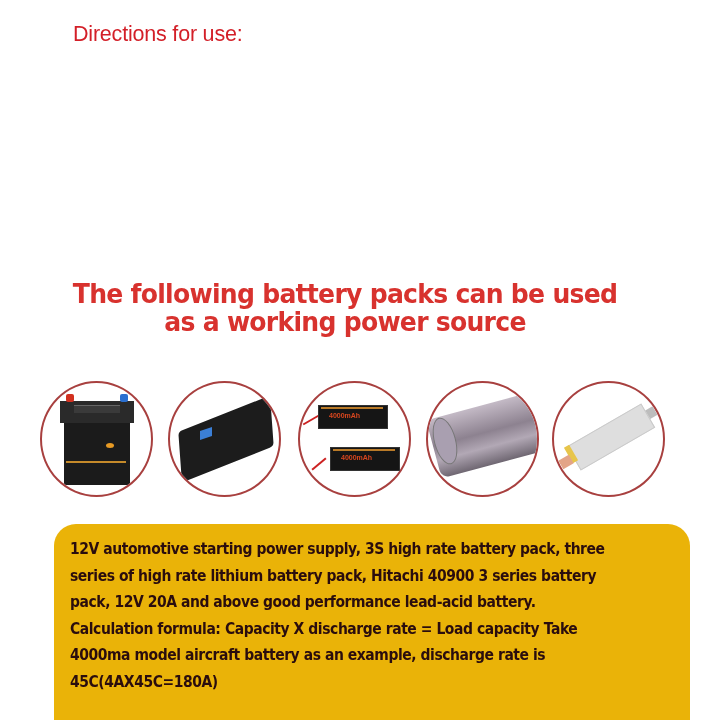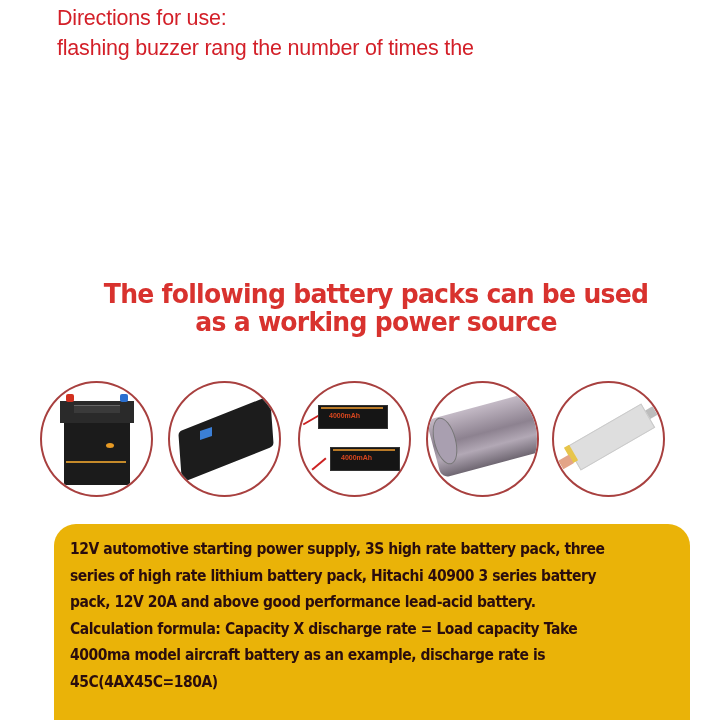--- a/index.html
+++ b/index.html
@@ -6,28 +6,28 @@
     body {
       width: 720px; height: 720px; background: #ffffff; position: relative; overflow: hidden;
       font-family: "Liberation Sans", sans-serif;
     }
     .directions {
       position: absolute; left: 57px; top: 4px; width: 640px;
       color: #d31f28; font-size: 21.5px; line-height: 29.5px;
       font-family: "Liberation Sans", sans-serif;
       letter-spacing: -0.2px;
     }
-    .directions p { margin: 0; }
+    .directions p { margin: 16px; }
     .directions .title { margin-bottom: 0; }
     .directions .example { margin-top: 5px; }
 
     .headline {
       position: absolute; left: 0; top: 280px; width: 690px; text-align: center;
       color: #d8322e; font-weight: bold; font-size: 27px; line-height: 28px;
-      font-family: "DejaVu Sans", sans-serif; letter-spacing: -0.8px; padding-left: 31px;
+      font-family: "DejaVu Sans", sans-serif; letter-spacing: -0.8px;
     }
     .headline div { transform: scaleX(0.93); transform-origin: center; }
 
     .batteries {
       position: absolute; left: 40px; top: 381px; width: 650px; height: 116px;
     }
     .circle {
       position: absolute; top: 0; width: 113px; height: 116px;
       border: 2px solid #a8403f; border-radius: 50%; box-sizing: border-box;
       background: #fff; overflow: hidden;
@@ -82,21 +82,20 @@
       font-family: "DejaVu Sans", sans-serif; letter-spacing: -0.5px;
     }
     .infobox .ln { display: block; white-space: nowrap; transform: scaleX(0.86); transform-origin: left; }
   </style>
 </head>
 <body>
 
 <div class="directions">
   <p class="title">Directions for use:</p>
   <div>
-    <p>flashing buzzer rang the number of times the</p>
   </div>
   <div class="example">
   </div>
 </div>
 
 <div class="headline">
   <div>The following battery packs can be used</div>
   <div>as a working power source</div>
 </div>
 

